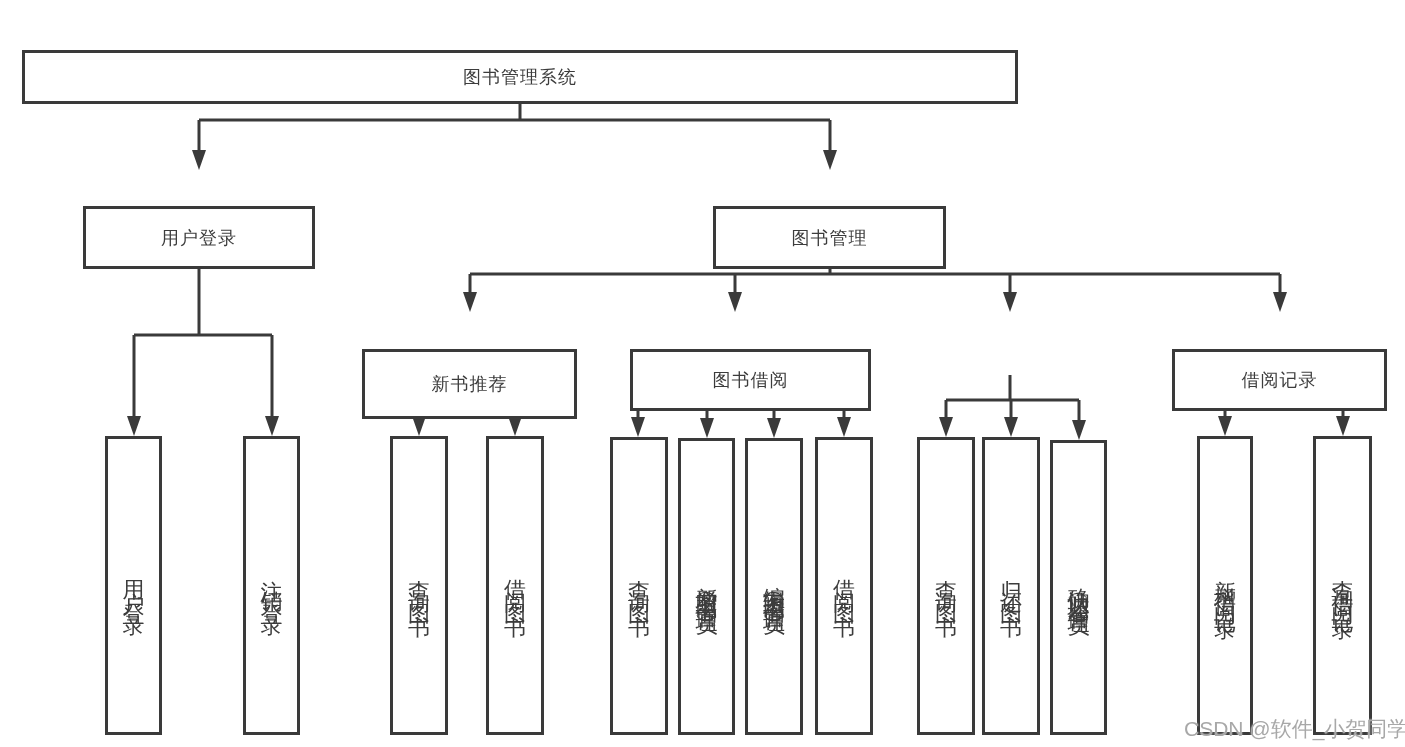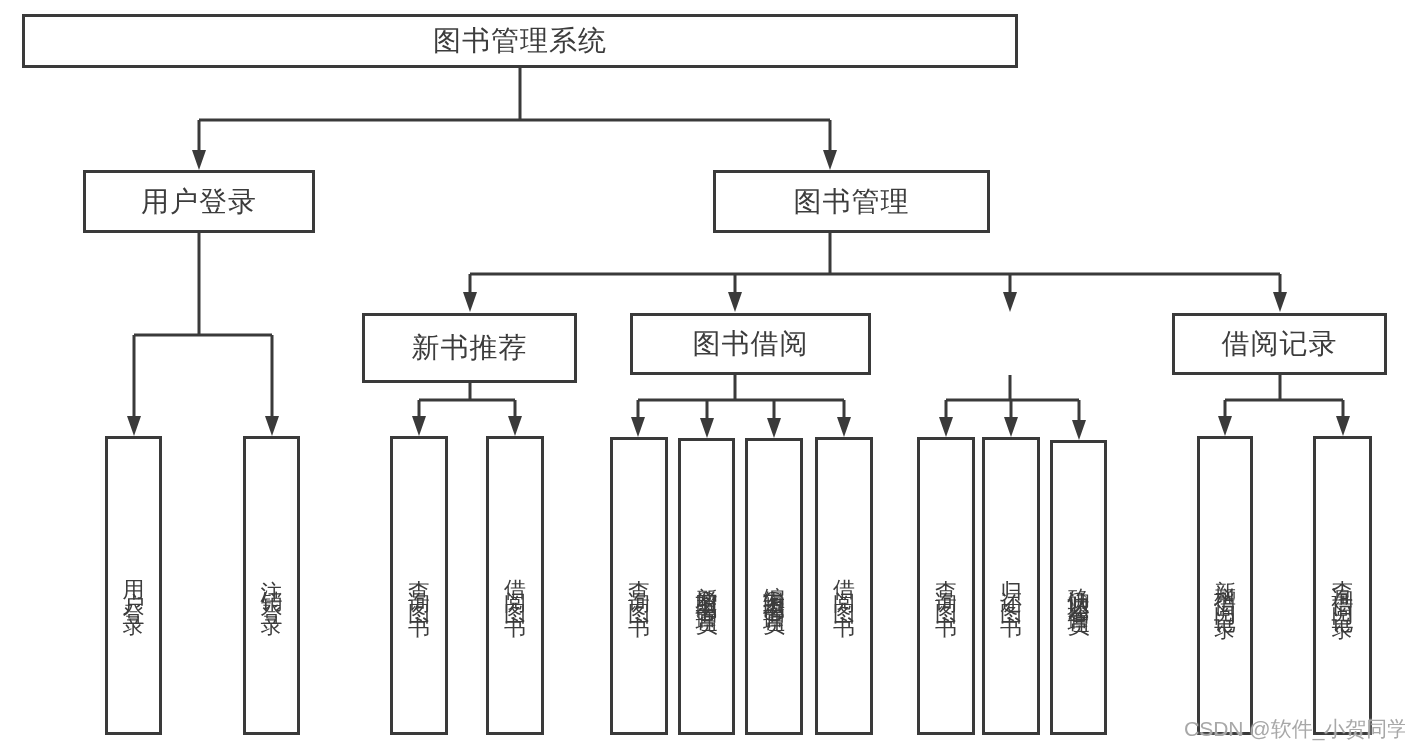--- a/index.html
+++ b/index.html
@@ -16,21 +16,21 @@
   .box{
     position:absolute;
     box-sizing:border-box;
     border:3px solid #3a3a3a;
     background:#ffffff;
     display:flex;
     align-items:center;
     justify-content:center;
     color:#3c3c3c;
   }
-  .hbox{font-size:28px;letter-spacing:1px;}
+  .hbox{font-size:18px;letter-spacing:1px;margin-top:36px;}
   .vtext{
     writing-mode:vertical-rl;
     font-size:22px;
     letter-spacing:12px;
     color:#3c3c3c;
     line-height:1;
   }
   .vtext.mid{letter-spacing:8px;}
   .vtext.long{letter-spacing:4px;}
   #watermark{
@@ -79,21 +79,21 @@
     <polygon points="1079,440 1072,420 1086,420"></polygon>
 
     <path d="M1280,375 V400 M1225,400 H1343 M1225,400 V418 M1343,400 V418"></path>
     <polygon points="1225,436 1218,416 1232,416"></polygon>
     <polygon points="1343,436 1336,416 1350,416"></polygon>
   </svg>
 
   <div class="box hbox" style="left:22px;top:14px;width:996px;height:54px">图书管理系统</div>
 
   <div class="box hbox" style="left:83px;top:170px;width:232px;height:63px">用户登录</div>
-  <div class="box hbox" style="left:713px;top:170px;width:277px;height:63px">图书管理</div>
+  <div class="box hbox" style="left:713px;top:170px;width:233px;height:63px">图书管理</div>
 
   <div class="box hbox" style="left:362px;top:313px;width:215px;height:70px">新书推荐</div>
   <div class="box hbox" style="left:630px;top:313px;width:241px;height:62px">图书借阅</div>
   <div class="box hbox" style="left:1172px;top:313px;width:215px;height:62px">借阅记录</div>
 
   <div class="box" style="left:105px;top:436px;width:57px;height:299px">
     <span class="vtext">用户登录</span>
   </div>
   <div class="box" style="left:243px;top:436px;width:57px;height:299px">
     <span class="vtext">注销登录</span>

